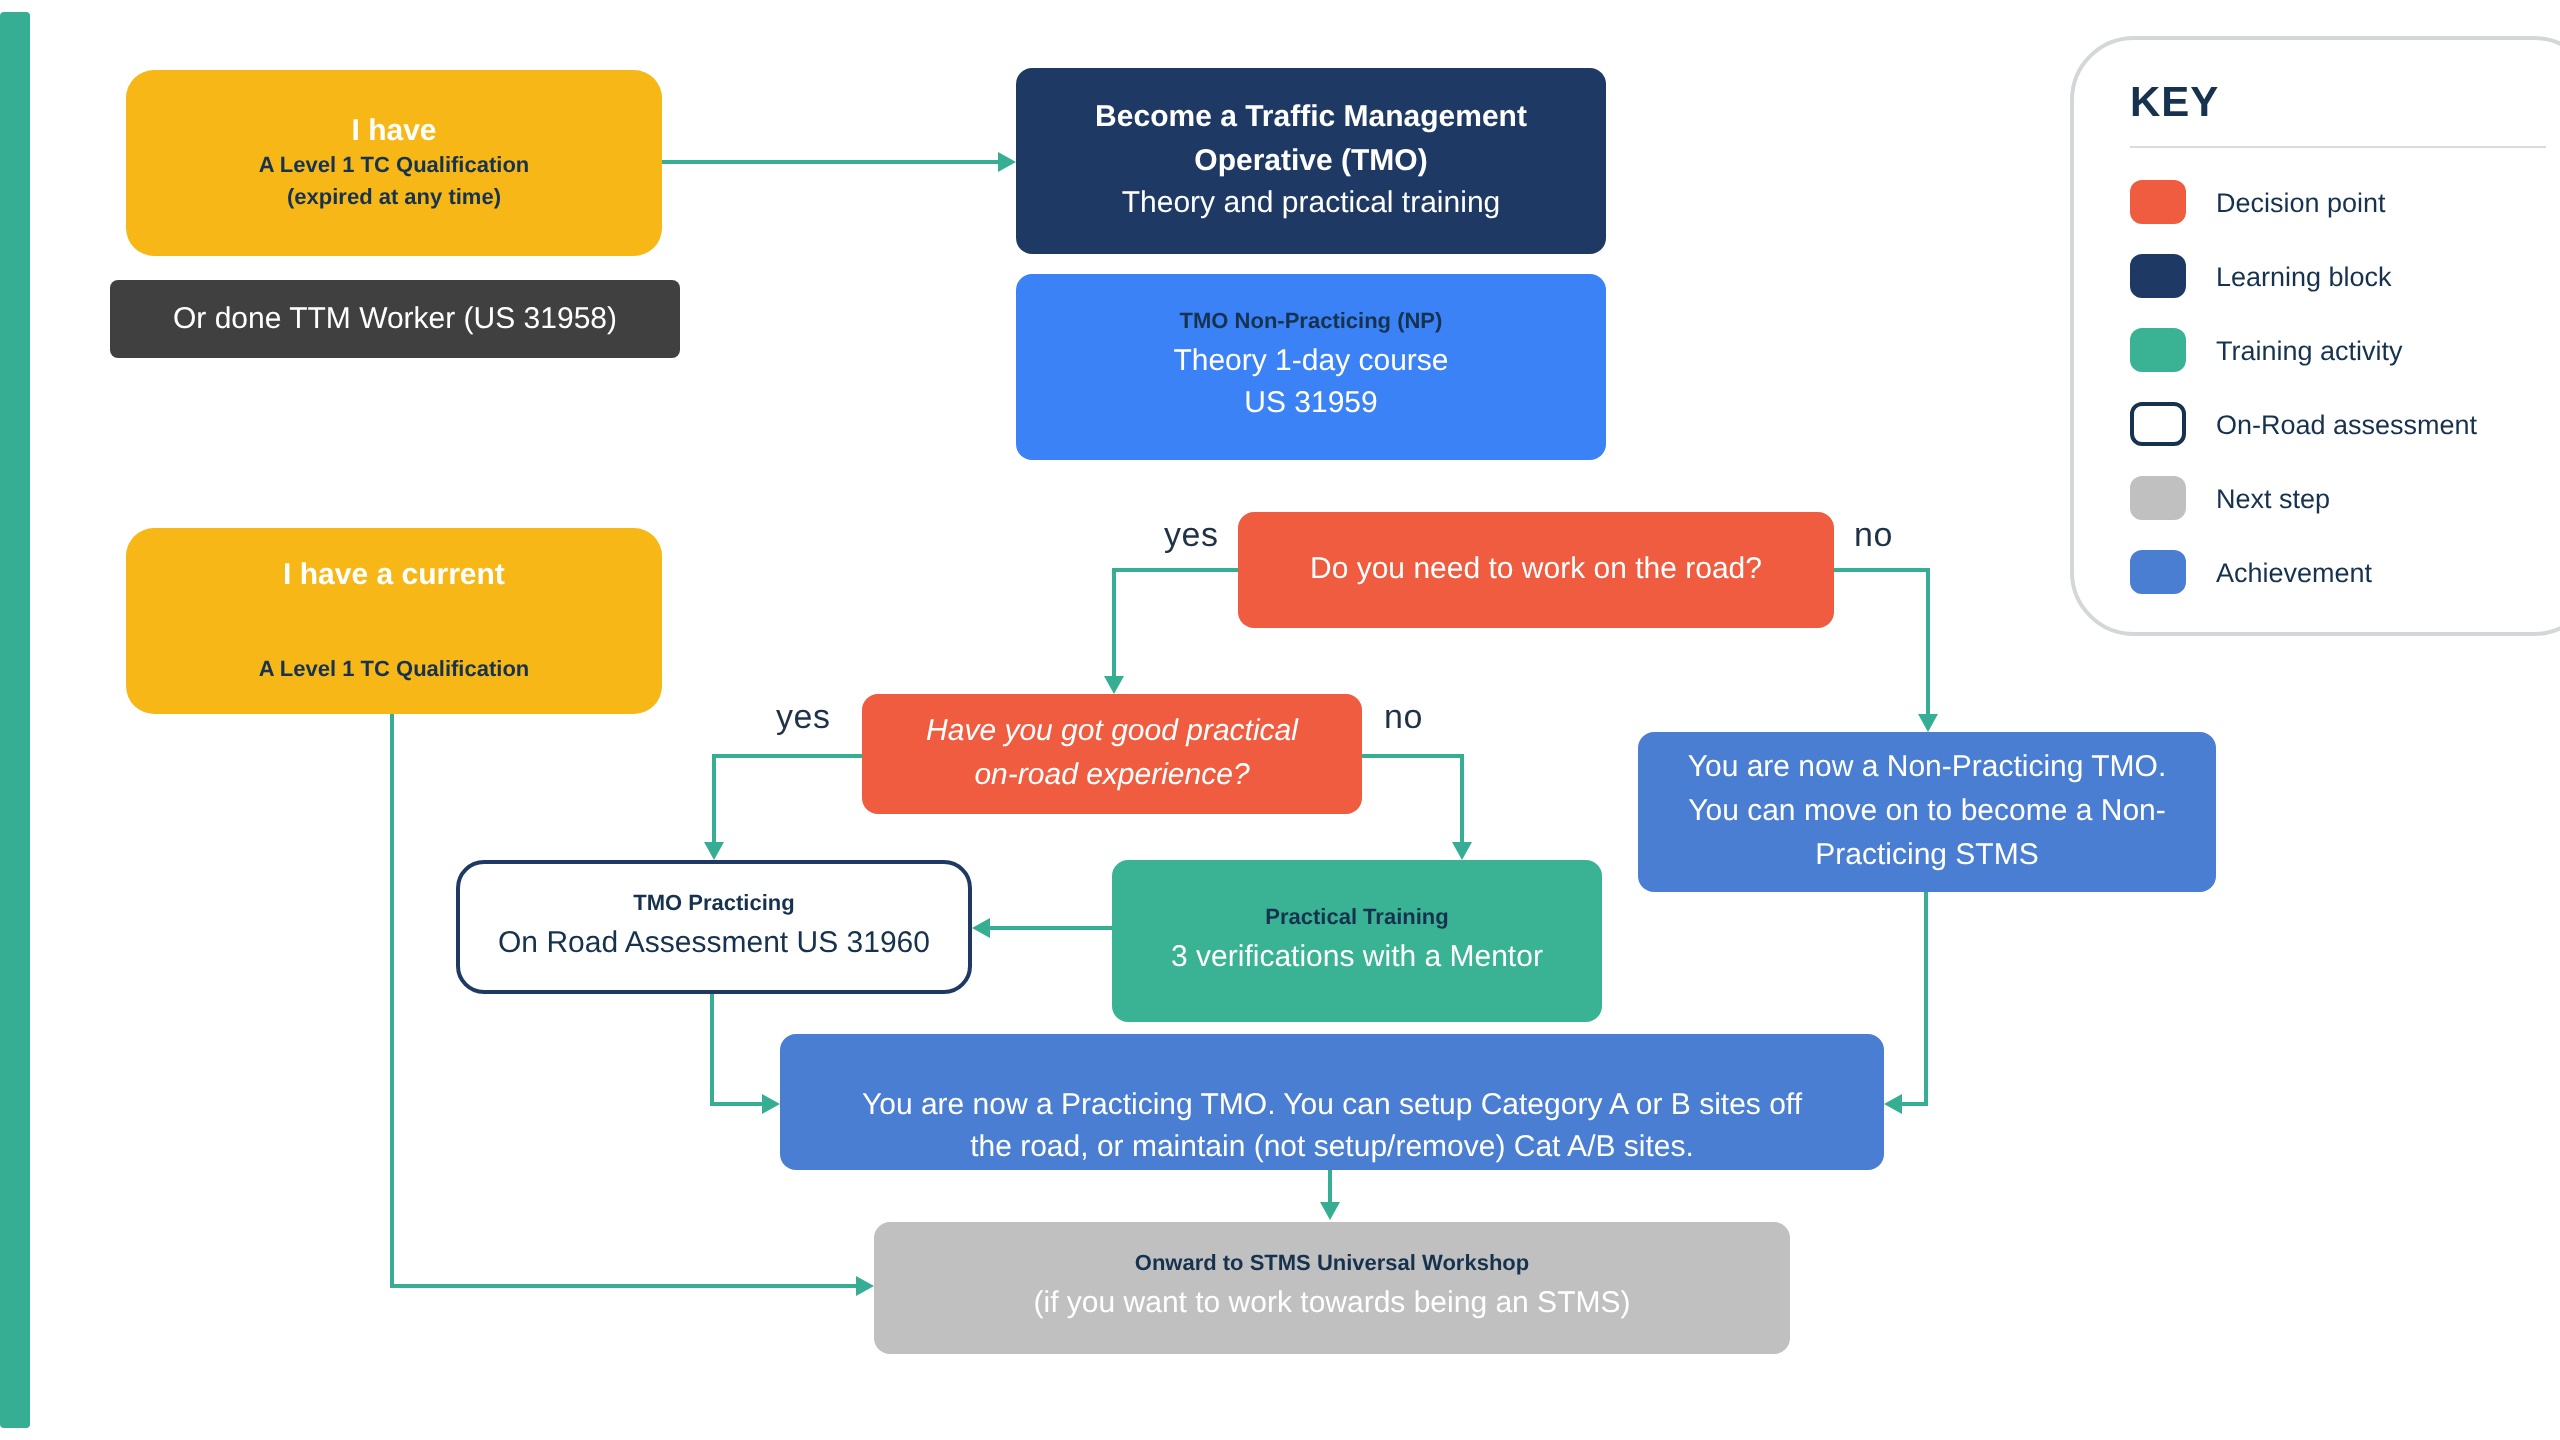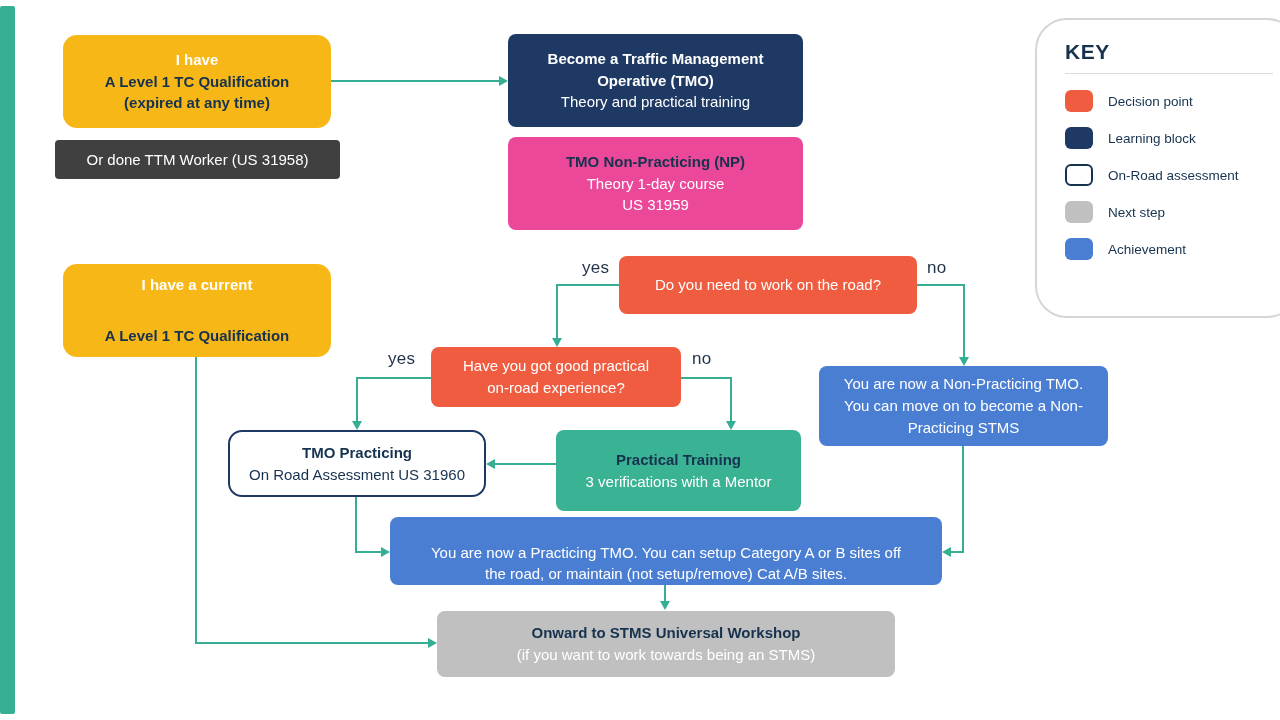--- a/index.html
+++ b/index.html
@@ -13,21 +13,21 @@
   
   .node {
     position:absolute; display:flex; flex-direction:column;
     align-items:center; justify-content:center;
     text-align:center; line-height:1.45;
   }
   .node .ln { display:block; }
   .t-white  { color:#ffffff; font-size:15px; }
   .t-white-b{ color:#ffffff; font-size:15px; font-weight:bold; }
   .t-navy   { color:#16324F; font-size:15px; }
-  .t-navy-b { color:#16324F; font-size:15px; font-weight:bold; }
+  .t-navy-b { color:#16324F; font-size:11px; font-weight:bold; }
 
   .r14 { border-radius:14px; }
   .r8  { border-radius:8px; }
   .r4  { border-radius:4px; }
 
   
   #yellow1 { left:63px;  top:35px;  width:268px; height:93px; }
   #gray1   { left:55px;  top:140px; width:285px; height:39px; }
   #navy1   { left:508px; top:34px;  width:295px; height:93px; }
   #green1  { left:508px; top:137px; width:295px; height:93px; }
@@ -86,36 +86,36 @@
   <div class="node r4" id="gray1" style="background-color: #404040;">
     <span class="ln t-white">Or done TTM Worker (US 31958)</span>
   </div>
 
   <div class="node r8" id="navy1" style="background-color: rgb(30, 58, 100);">
     <span class="ln t-white-b">Become a Traffic Management</span>
     <span class="ln t-white-b">Operative (TMO)</span>
     <span class="ln t-white">Theory and practical training</span>
   </div>
 
-  <div class="node r8" id="green1" style="background-color: #ec4899;">
+  <div class="node r8" id="green1" style="background-color: #3b82f6;">
     <span class="ln t-navy-b">TMO Non-Practicing (NP)</span>
     <span class="ln t-white">Theory 1-day course</span>
     <span class="ln t-white">US 31959</span>
   </div>
 
   <div class="node r14" id="yellow2" style="background-color: rgb(247, 183, 23);">
     <span class="ln t-white-b">I have a current</span>
     <span class="ln t-navy-b">A Level 1 TC Qualification</span>
   </div>
 
   <div class="node r8" id="dec1" style="background-color: rgb(240, 92, 64);">
     <span class="ln t-white">Do you need to work on the road?</span>
   </div>
 
-  <div class="node r8" id="dec2" style="background-color: rgb(240, 92, 64);">
+  <div class="node r8" id="dec2" style="background-color: rgb(240, 92, 64); font-style: italic;">
     <span class="ln t-white">Have you got good practical</span>
     <span class="ln t-white">on-road experience?</span>
   </div>
 
   <div class="node r8" id="blue1" style="background-color: rgb(74, 126, 211);">
     <span class="ln t-white">You are now a Non-Practicing TMO.</span>
     <span class="ln t-white">You can move on to become a Non-</span>
     <span class="ln t-white">Practicing STMS</span>
   </div>
 
@@ -187,20 +187,24 @@
 
     <div class="key-row">
       <span class="swatch" style="background-color: rgb(240, 92, 64);"></span>
       <span class="key-label">Decision point</span>
     </div>
     <div class="key-row">
       <span class="swatch" style="background-color: rgb(30, 58, 100);"></span>
       <span class="key-label">Learning block</span>
     </div>
     <div class="key-row">
+      <span class="swatch" style="background-color: rgb(58, 179, 148);"></span>
+      <span class="key-label">Training activity</span>
+    </div>
+    <div class="key-row">
       <span class="swatch swatch-outline" style="background-color: rgb(255, 255, 255);"></span>
       <span class="key-label">On-Road assessment</span>
     </div>
     <div class="key-row">
       <span class="swatch" style="background-color: rgb(192, 192, 192);"></span>
       <span class="key-label">Next step</span>
     </div>
     <div class="key-row">
       <span class="swatch" style="background-color: rgb(74, 126, 211);"></span>
       <span class="key-label">Achievement</span>

